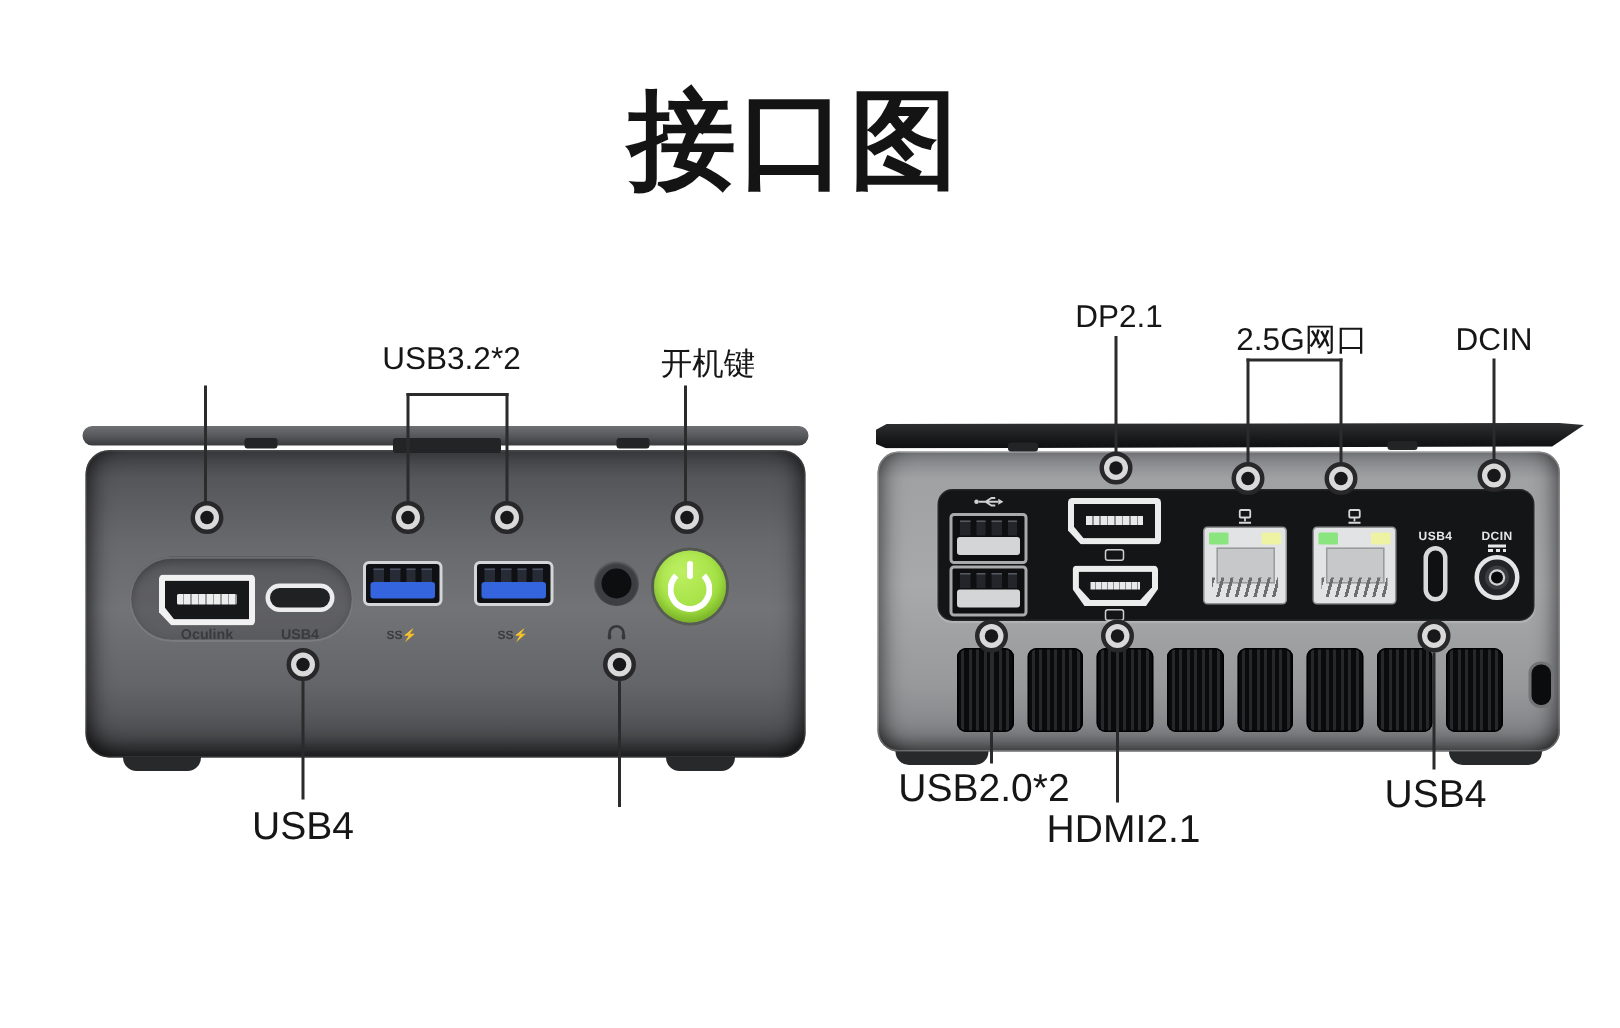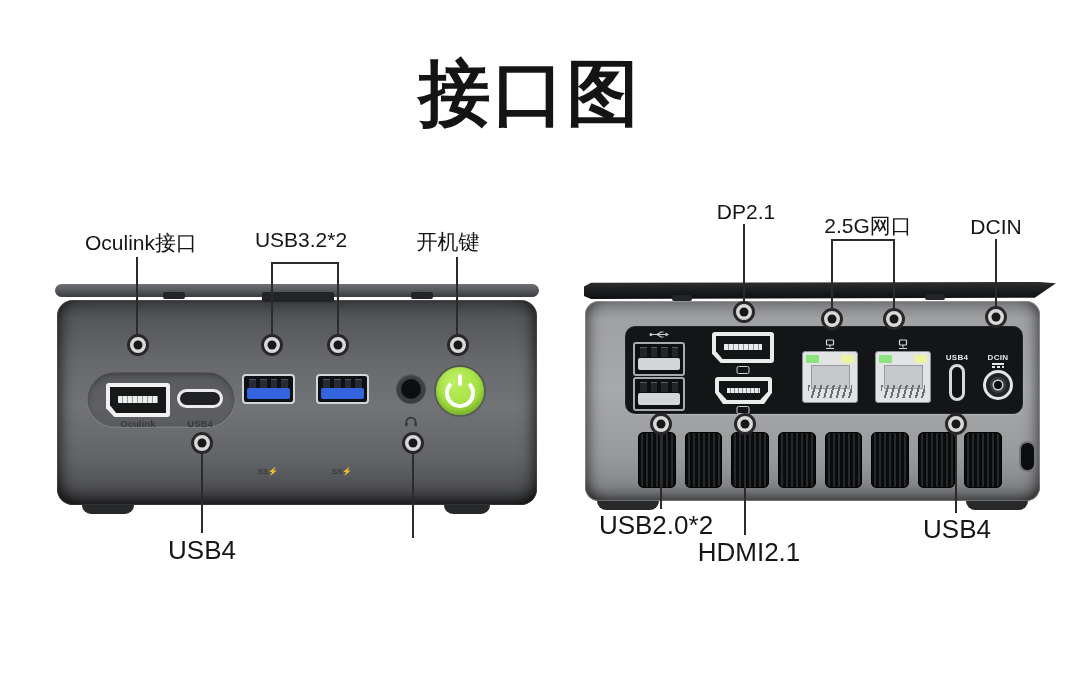--- a/index.html
+++ b/index.html
@@ -45,21 +45,21 @@
           box-shadow:inset 0 1px 2px rgba(255,255,255,.25);}
   #p-jack .hole{position:absolute;left:5px;top:5px;width:20px;height:20px;border-radius:50%;background:#0d0e10;}
   
   #p-power{left:436px;top:367px;width:48px;height:48px;border-radius:50%;z-index:3;
            background:radial-gradient(circle at 38% 30%,#bdef62,#a5e245 55%,#8cc934);
            box-shadow:0 0 0 2px rgba(30,45,8,.3), inset 0 -4px 7px rgba(70,120,0,.4);}
   .pwr-ring{position:absolute;left:50%;top:54%;width:22px;height:22px;border:4px solid #ffffff;border-top-color:transparent;border-radius:50%;transform:translate(-50%,-50%);}
   .pwr-bar{position:absolute;left:50%;top:7px;width:4px;height:12px;background:#ffffff;border-radius:2px;transform:translateX(-50%);}
   
   .mark{font-size:9.5px;font-weight:700;color:#36373b;transform:translateX(-50%);white-space:nowrap;z-index:3;opacity:.9;}
-  .mark.ss{font-size:8px;margin-top:48px;}
+  .mark.ss{font-size:8px;}
   
   #r-lid{left:584px;top:282px;width:472px;height:17px;z-index:2;
          background:linear-gradient(180deg,#2e2f31,#17181a 65%,#0f1012);
          clip-path:polygon(0 26%,1.5% 4%,96.5% 0,100% 8%,95.5% 92%,1.5% 100%,0 82%);}
   #r-body{left:585px;top:301px;width:455px;height:200px;border-radius:14px;z-index:1;
           background:linear-gradient(180deg,#7d7e81 0%,#a0a1a3 9%,#a8a9ab 45%,#98999b 78%,#7c7d80 100%);
           box-shadow:inset 0 0 0 1px rgba(255,255,255,.25), inset 12px 0 16px -10px rgba(0,0,0,.65),
                      inset -12px 0 16px -10px rgba(0,0,0,.65), inset 0 -14px 18px -12px rgba(0,0,0,.7);}
   #r-panel{left:625px;top:326px;width:398px;height:88px;border-radius:10px;background:#141517;z-index:2;
            box-shadow:inset 0 0 0 1px rgba(255,255,255,.07), 0 1px 1px rgba(255,255,255,.2);}
@@ -170,23 +170,22 @@
   <div class="abs dot" style="left:138px;top:345px;"></div>
   <div class="abs dot" style="left:272px;top:345px;"></div>
   <div class="abs dot" style="left:338px;top:345px;"></div>
   <div class="abs dot" style="left:458px;top:345px;"></div>
 
   <div class="abs dot" style="left:202px;top:443px;"></div>
   <div class="abs dot" style="left:413px;top:443px;"></div>
   <div class="abs vline" style="left:201px;top:454px;height:79px;"></div>
   <div class="abs vline" style="left:412px;top:454px;height:84px;"></div>
 
-  <div class="abs callout" style="left:141px;top:229px;">Oculink接口</div>
   <div class="abs callout" style="left:301px;top:228px;">USB3.2*2</div>
-  <div class="abs callout" style="left:448px;top:228px;text-align:center;">开机键</div>
+  <div class="abs callout" style="left:472px;top:228px;text-align:center;">开机键</div>
   <div class="abs callout big" style="left:202px;top:535px;">USB4</div>
 
   <div id="r-lid" class="abs"></div>
   <div class="abs lid-tab" style="left:672px;top:295px;width:20px;height:6px;"></div>
   <div class="abs lid-tab" style="left:925px;top:294px;width:20px;height:6px;"></div>
   <div class="abs foot" style="left:597px;top:496px;width:62px;height:14px;"></div>
   <div class="abs foot" style="left:966px;top:496px;width:62px;height:14px;"></div>
   <div id="r-body" class="abs"></div>
   <div id="r-panel" class="abs"></div>
 

